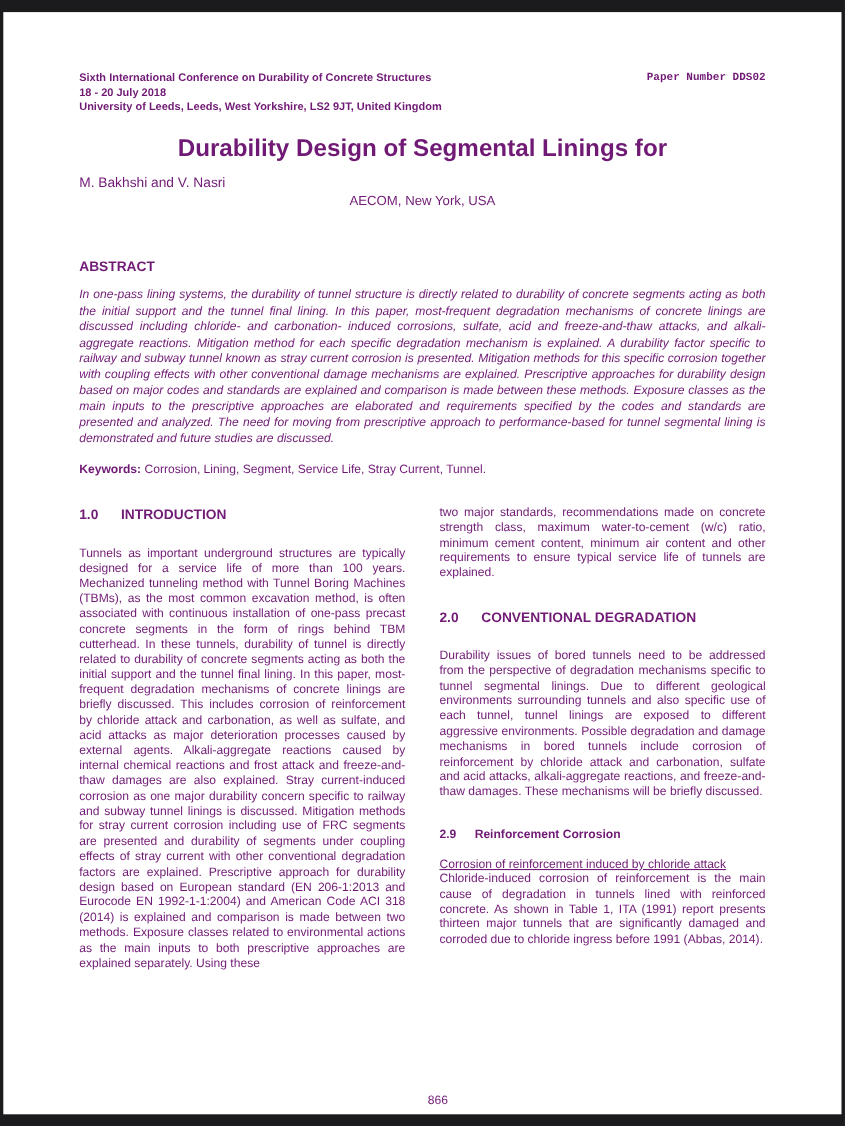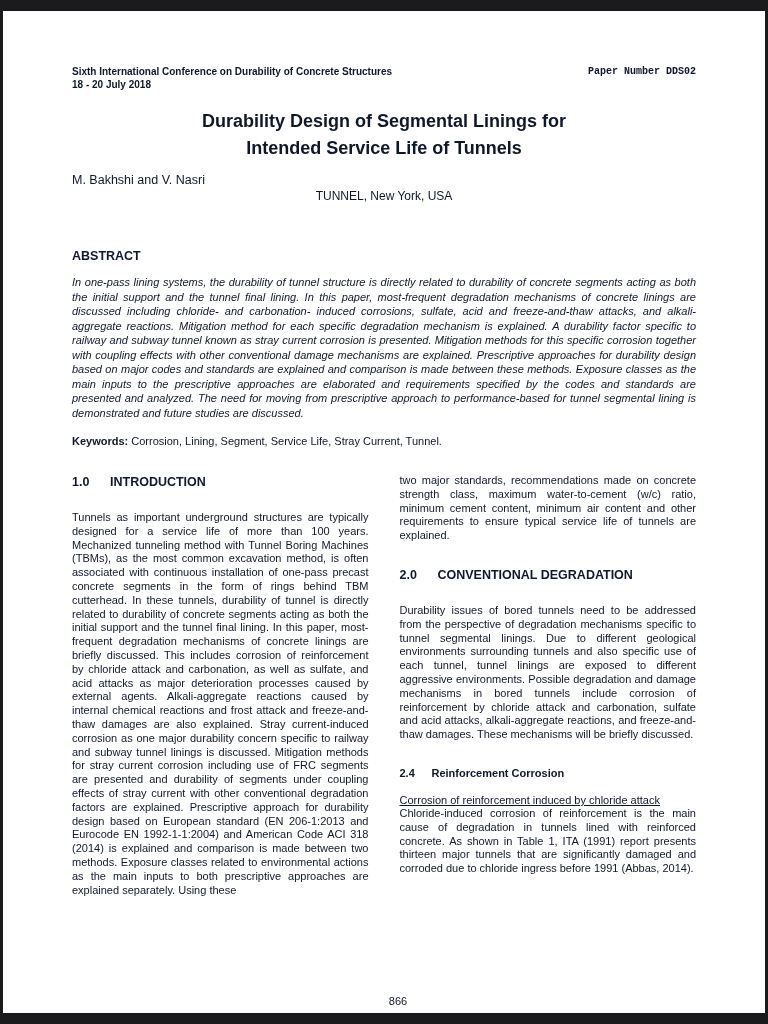--- a/index.html
+++ b/index.html
@@ -15,41 +15,41 @@
     background: #1b1b1e;
     overflow: hidden;
   }
   .sheet {
     position: absolute;
     top: 11px;
     bottom: 11px;
     left: 3px;
     right: 3px;
     background: #ffffff;
-    color: #0f172a;
+    color: #701a75;
   }
   .content {
     padding: 54px 69px 0 69px;
   }
   
   .header {
     display: flex;
     justify-content: space-between;
     align-items: flex-start;
     font-size: 10px;
     font-weight: bold;
     line-height: 13px;
   }
   .header-left { max-width: 470px; }
   .header-right { white-space: nowrap; font-family: Liberation Mono, monospace; }
   
   .title {
     margin-top: 17px;
     text-align: center;
-    font-size: 18px;
+    font-size: 22px;
     font-weight: bold;
     line-height: 27px;
   }
   .title-line { display: block; }
   .authors {
     margin-top: 10px;
     text-align: left;
     font-size: 12.5px;
     line-height: 16px;
   }
@@ -125,31 +125,31 @@
 <body>
 
 <div class="viewport">
   <div class="sheet">
     <div class="content">
 
       <div class="header">
         <div class="header-left">
           <div>Sixth International Conference on Durability of Concrete Structures</div>
           <div>18 - 20 July 2018</div>
+          <div>University of Leeds, Leeds, West Yorkshire, LS2 9JT, United Kingdom</div>
         </div>
         <div class="header-right">Paper Number DDS02</div>
       </div>
 
       <h1 class="title">
         <span class="title-line">Durability Design of Segmental Linings for</span>
-        <span class="title-line">Intended Service Life of Tunnels</span>
       </h1>
 
       <div class="authors">M. Bakhshi and V. Nasri</div>
-      <div class="affiliation">TUNNEL, New York, USA</div>
+      <div class="affiliation">AECOM, New York, USA</div>
 
       <h2 class="abstract-heading">ABSTRACT</h2>
       <p class="abstract-body">In one-pass lining systems, the durability of tunnel structure is directly related to durability of concrete segments acting as both the initial support and the tunnel final lining. In this paper, most-frequent degradation mechanisms of concrete linings are discussed including chloride- and carbonation- induced corrosions, sulfate, acid and freeze-and-thaw attacks, and alkali-aggregate reactions. Mitigation method for each specific degradation mechanism is explained. A durability factor specific to railway and subway tunnel known as stray current corrosion is presented. Mitigation methods for this specific corrosion together with coupling effects with other conventional damage mechanisms are explained. Prescriptive approaches for durability design based on major codes and standards are explained and comparison is made between these methods. Exposure classes as the main inputs to the prescriptive approaches are elaborated and requirements specified by the codes and standards are presented and analyzed. The need for moving from prescriptive approach to performance-based for tunnel segmental lining is demonstrated and future studies are discussed.</p>
 
       <p class="keywords"><span class="bold">Keywords:</span><span> Corrosion, Lining, Segment, Service Life, Stray Current, Tunnel.</span></p>
 
       <div class="columns">
 
         <div class="col">
           <div class="sec-heading">
@@ -164,21 +164,21 @@
 
           <div class="sec-heading mt-sec">
             <span class="sec-num">2.0</span>
             <span class="sec-title">
               <span class="block">CONVENTIONAL DEGRADATION</span>
             </span>
           </div>
           <p class="body-par mt-heading">Durability issues of bored tunnels need to be addressed from the perspective of degradation mechanisms specific to tunnel segmental linings. Due to different geological environments surrounding tunnels and also specific use of each tunnel, tunnel linings are exposed to different aggressive environments. Possible degradation and damage mechanisms in bored tunnels include corrosion of reinforcement by chloride attack and carbonation, sulfate and acid attacks, alkali-aggregate reactions, and freeze-and-thaw damages. These mechanisms will be briefly discussed.</p>
 
           <div class="sec-heading sub mt-sec">
-            <span class="sec-num sub-num">2.4</span>
+            <span class="sec-num sub-num">2.9</span>
             <span class="sec-title">Reinforcement Corrosion</span>
           </div>
           <p class="underlined-lead">Corrosion of reinforcement induced by chloride attack</p>
           <p class="body-par">Chloride-induced corrosion of reinforcement is the main cause of degradation in tunnels lined with reinforced concrete. As shown in Table 1, ITA (1991) report presents thirteen major tunnels that are significantly damaged and corroded due to chloride ingress before 1991 (Abbas, 2014).</p>
         </div>
 
       </div>
     </div>
 
     <div class="page-number">866</div>

